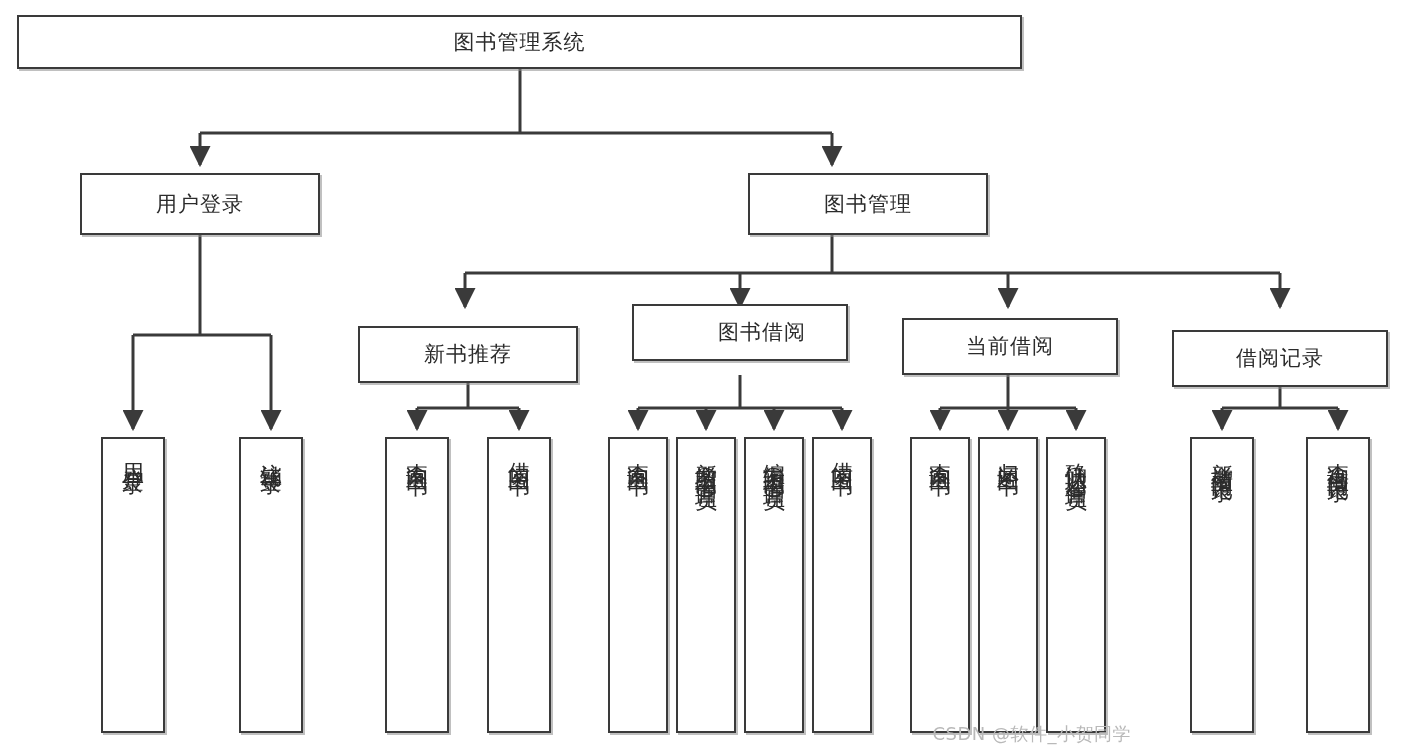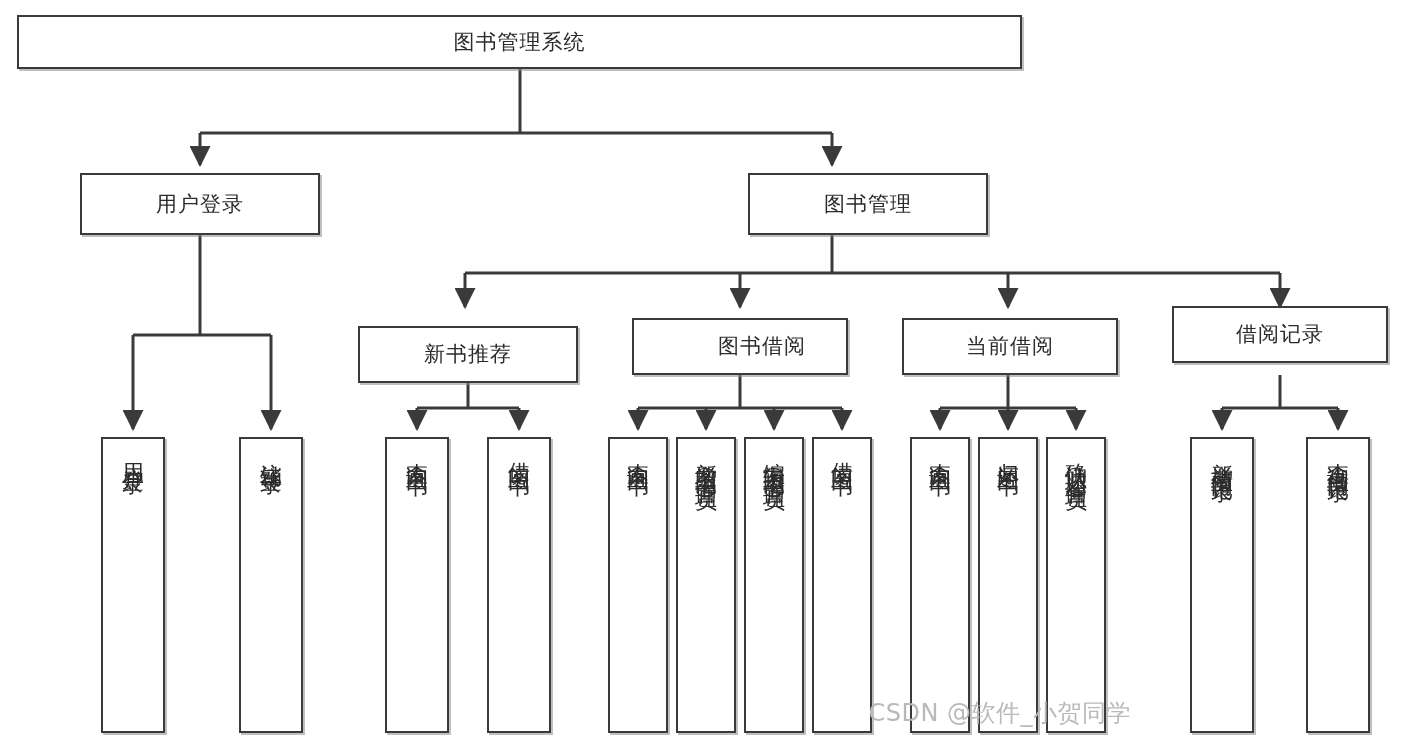--- a/index.html
+++ b/index.html
@@ -40,23 +40,23 @@
     writing-mode:vertical-rl;
     text-orientation:upright;
     font-size:22px;
     letter-spacing:4px;
     line-height:1;
     white-space:nowrap;
   }
   .watermark{
     position:absolute;
     right:8px;
-    bottom:18px;
+    bottom:1px;
     color:#b9b9b9;
-    font-size:24px;
+    font-size:18px;
     letter-spacing:.5px;
     white-space:nowrap;
     z-index:5;
     pointer-events:none;
   }
 </style>
 </head>
 <body>
 
 <div id="canvas">
@@ -120,29 +120,29 @@
   </div>
 
   <div class="node" style="left:712px;top:173px;width:240px;height:62px;margin-left:36px;">
     <span class="lbl">图书管理</span>
   </div>
 
   <div class="node" style="left:358px;top:326px;width:220px;height:57px;">
     <span class="lbl">新书推荐</span>
   </div>
 
-  <div class="node" style="left:632px;top:318px;width:216px;height:57px;padding-left:44px;">
+  <div class="node" style="left:632px;top:304px;width:216px;height:57px;padding-left:44px;">
     <span class="lbl">图书借阅</span>
   </div>
 
   <div class="node" style="left:902px;top:318px;width:216px;height:57px;">
     <span class="lbl">当前借阅</span>
   </div>
 
-  <div class="node" style="left:1172px;top:306px;width:216px;height:57px;">
+  <div class="node" style="left:1172px;top:330px;width:216px;height:57px;">
     <span class="lbl">借阅记录</span>
   </div>
 
   <div class="node leaf" style="left:101px;top:437px;width:64px;height:296px;">
     <span class="lbl">用户登录</span>
   </div>
 
   <div class="node leaf" style="left:239px;top:437px;width:64px;height:296px;">
     <span class="lbl">注销登录</span>
   </div>

